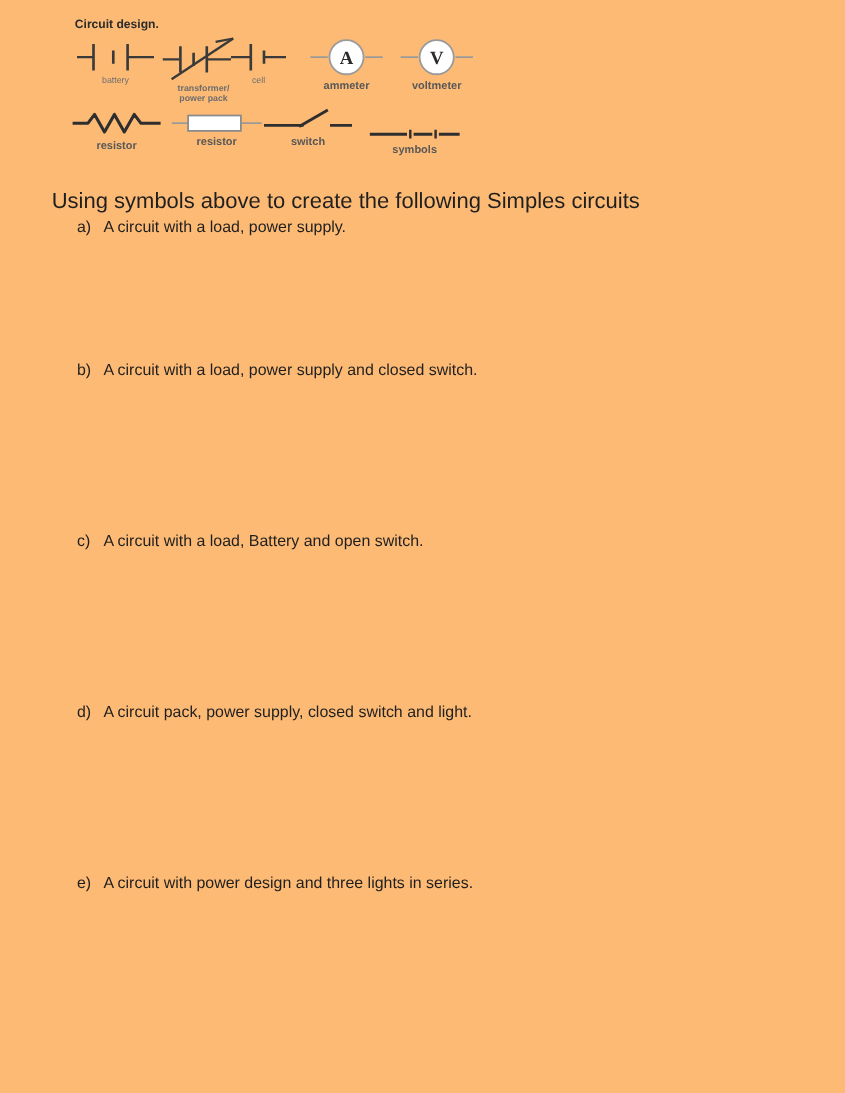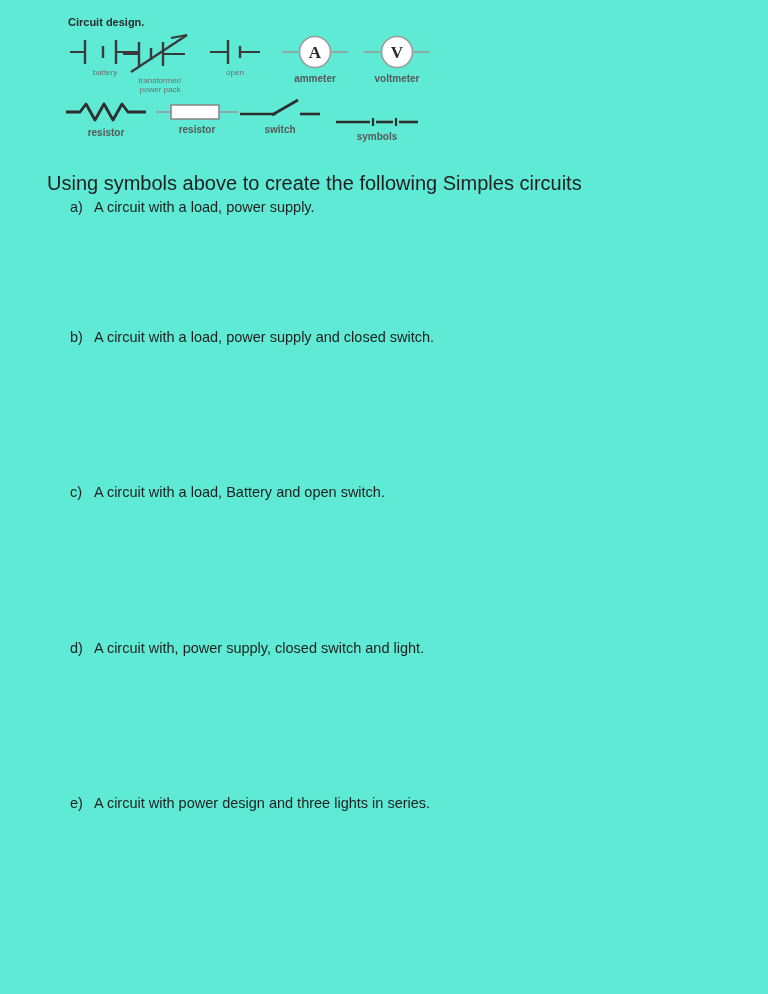--- a/index.html
+++ b/index.html
@@ -1,20 +1,20 @@
 <!DOCTYPE html>
 <html><head>
 <meta charset="utf-8">
 <style>
   html, body { margin: 0; padding: 0; background: #ffffff; }
   .page {
     position: relative;
     width: 768px;
     height: 994px;
-    background: #5eead4;
+    background: #fdba74;
     font-family: "Liberation Sans", sans-serif;
     color: #212121;
     overflow: hidden;
   }
   .doc-heading {
     position: absolute;
     left: 68px; top: 16px;
     font-size: 11px;
     font-weight: bold;
     color: #2b2b2b;
@@ -64,42 +64,42 @@
     <svg width="70" height="28" viewBox="0 0 70 28">
       <line x1="0" y1="14" x2="15" y2="14" stroke="#3a3a3a" stroke-width="2"></line>
       <line x1="15" y1="2" x2="15" y2="26" stroke="#3a3a3a" stroke-width="2.4"></line>
       <line x1="33" y1="8" x2="33" y2="20" stroke="#3a3a3a" stroke-width="2.4"></line>
       <line x1="46" y1="2" x2="46" y2="26" stroke="#3a3a3a" stroke-width="2.4"></line>
       <line x1="46" y1="14" x2="70" y2="14" stroke="#3a3a3a" stroke-width="2"></line>
     </svg>
     <div class="sym-label sm">battery</div>
   </div>
 
-  <div class="sym" style="left:120px; top:30px; width:80px;">
+  <div class="sym" style="left:145px; top:30px; width:80px;font-weight:bold;">
     <svg width="78" height="44" viewBox="0 0 78 44">
       <line x1="2" y1="24" x2="17" y2="24" stroke="#3a3a3a" stroke-width="2"></line>
       <line x1="18" y1="12" x2="18" y2="36" stroke="#3a3a3a" stroke-width="2.4"></line>
       <line x1="30" y1="18" x2="30" y2="30" stroke="#3a3a3a" stroke-width="2.4"></line>
       <line x1="42" y1="12" x2="42" y2="36" stroke="#3a3a3a" stroke-width="2.4"></line>
       <line x1="42" y1="24" x2="64" y2="24" stroke="#3a3a3a" stroke-width="2"></line>
       <line x1="10" y1="42" x2="66" y2="5" stroke="#3a3a3a" stroke-width="2.2"></line>
       <line x1="66" y1="5" x2="50" y2="8" stroke="#3a3a3a" stroke-width="2"></line>
     </svg>
     <div class="sym-label sm pre">transformer/
 power pack</div>
   </div>
 
   <div class="sym" style="left:210px; top:38px; width:50px;">
     <svg width="50" height="28" viewBox="0 0 50 28">
       <line x1="0" y1="14" x2="18" y2="14" stroke="#3a3a3a" stroke-width="2"></line>
       <line x1="18" y1="2" x2="18" y2="26" stroke="#3a3a3a" stroke-width="2.4"></line>
       <line x1="30" y1="8" x2="30" y2="20" stroke="#3a3a3a" stroke-width="2.4"></line>
       <line x1="30" y1="14" x2="50" y2="14" stroke="#3a3a3a" stroke-width="2"></line>
     </svg>
-    <div class="sym-label sm">open</div>
+    <div class="sym-label sm">cell</div>
   </div>
 
   <div class="sym" style="left:282px; top:33px; width:66px;">
     <svg width="66" height="38" viewBox="0 0 66 38">
       <line x1="0" y1="19" x2="16" y2="19" stroke="#9a9a9a" stroke-width="1.6"></line>
       <circle cx="33" cy="19" r="15.5" fill="#ffffff" stroke="#9a9a9a" stroke-width="1.6"></circle>
       <line x1="50" y1="19" x2="66" y2="19" stroke="#9a9a9a" stroke-width="1.6"></line>
       <text x="33" y="25" text-anchor="middle" class="meter-letter">A</text>
     </svg>
     <div class="sym-label md">ammeter</div>
@@ -165,21 +165,21 @@
     <span class="q-text">A circuit with a load, power supply and closed switch.</span>
   </div>
 
   <div class="q" style="top:484px;">
     <span class="q-marker">c)</span>
     <span class="q-text">A circuit with a load, Battery and open switch.</span>
   </div>
 
   <div class="q" style="top:640px;">
     <span class="q-marker">d)</span>
-    <span class="q-text">A circuit with, power supply, closed switch and light.</span>
+    <span class="q-text">A circuit pack, power supply, closed switch and light.</span>
   </div>
 
   <div class="q" style="top:795px;">
     <span class="q-marker">e)</span>
     <span class="q-text">A circuit with power design and three lights in series.</span>
   </div>
 
 </div>
 
 </body></html>

